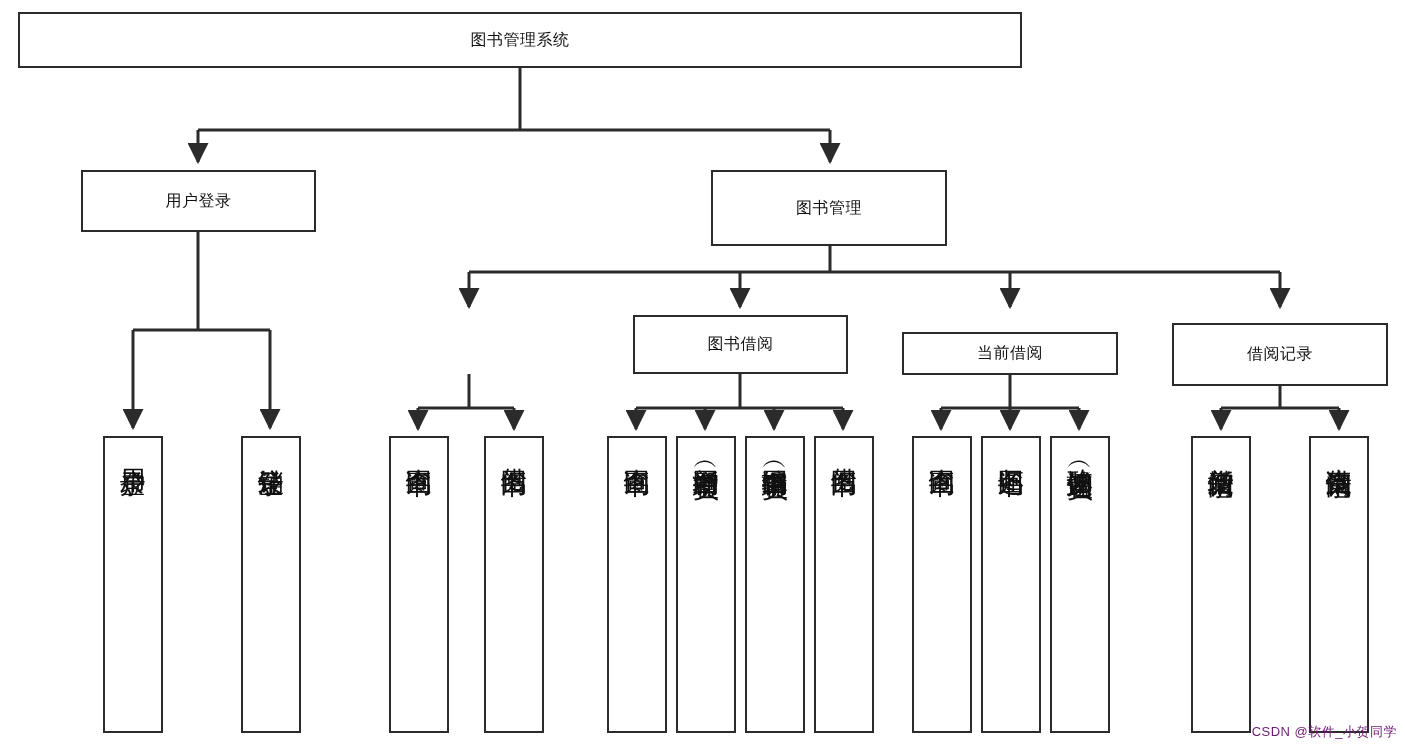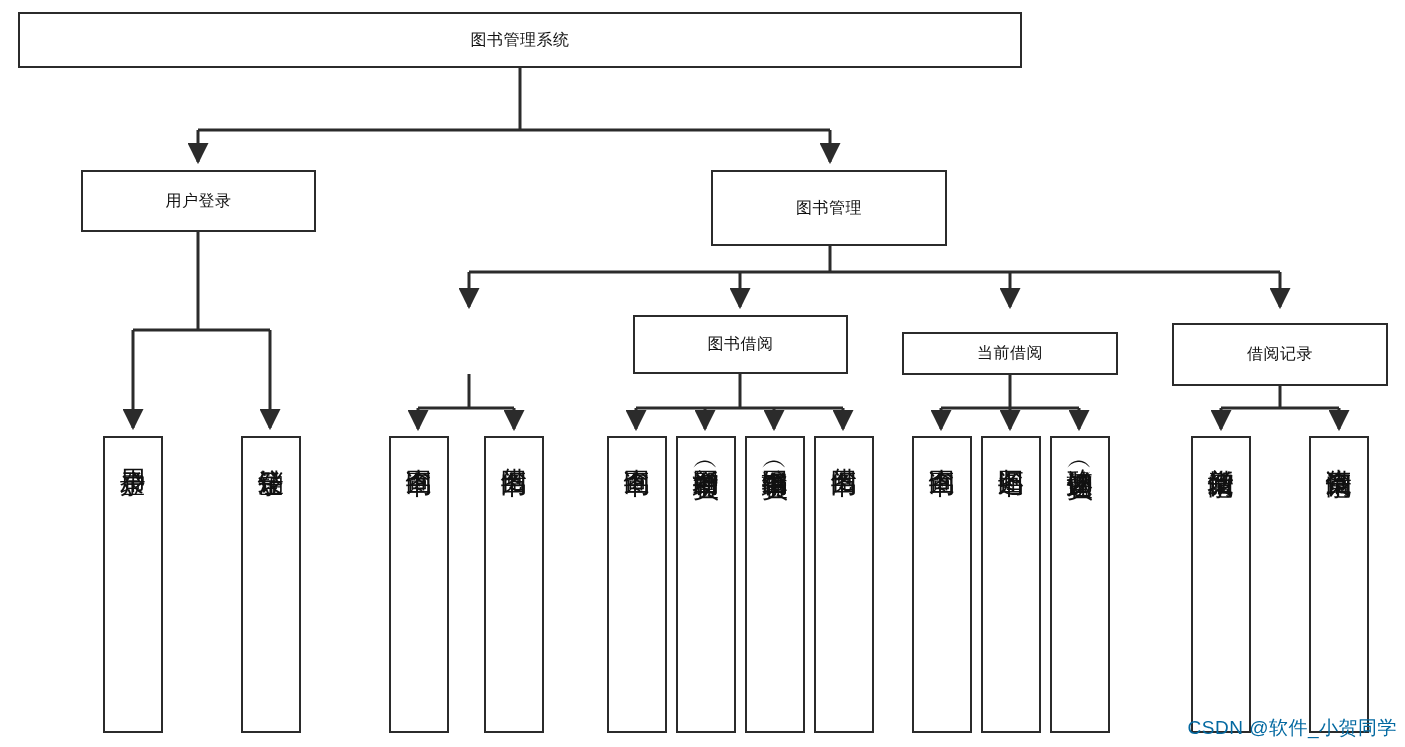--- a/index.html
+++ b/index.html
@@ -55,22 +55,22 @@
   }
   .node.leaf {
     align-items: flex-start;
     justify-content: center;
     padding-top: 10px;
   }
   #watermark {
     position: absolute;
     right: 8px;
     bottom: 6px;
-    font-size: 19px;
-    color: #0369a1;
+    font-size: 13px;
+    color: #701a75;
     letter-spacing: 0.5px;
     white-space: nowrap;
     pointer-events: none;
   }
 </style>
 </head>
 <body>
 
 <div id="diagram-root">
 

